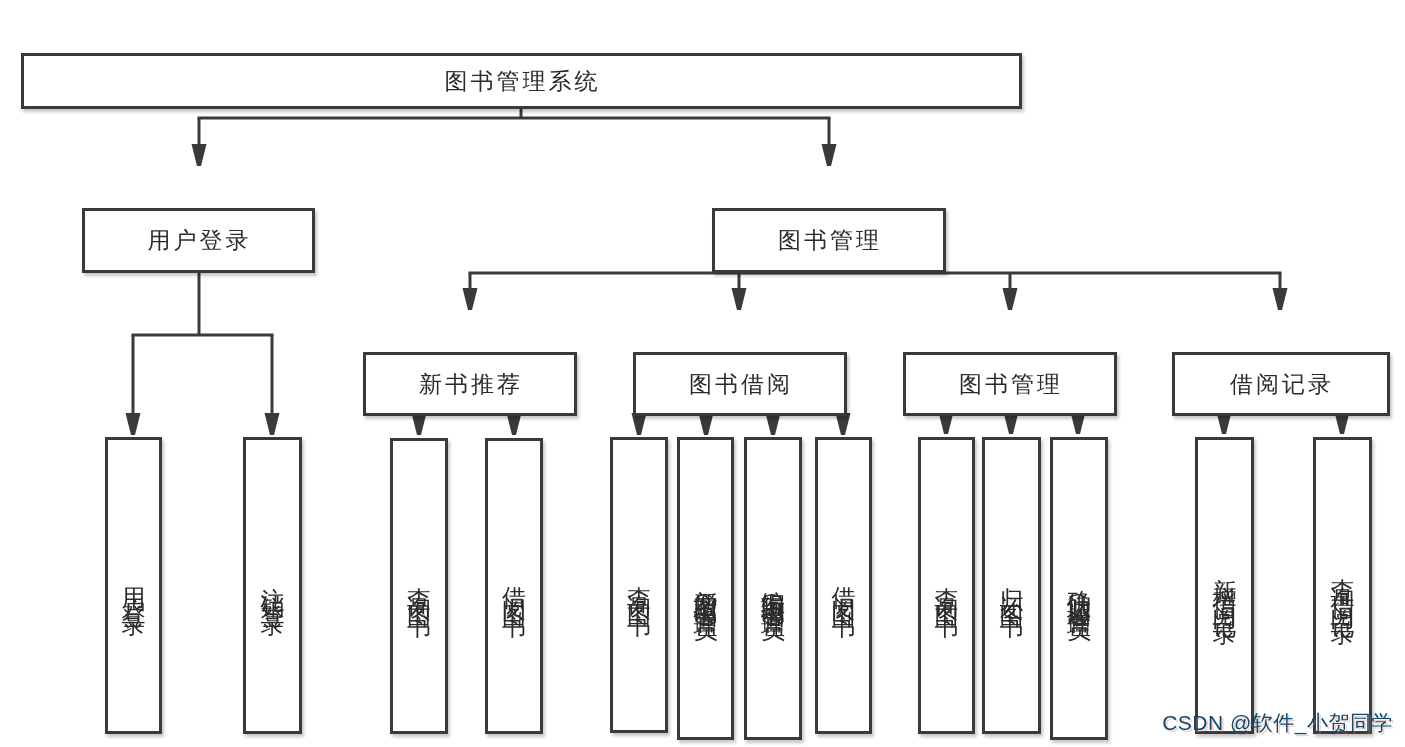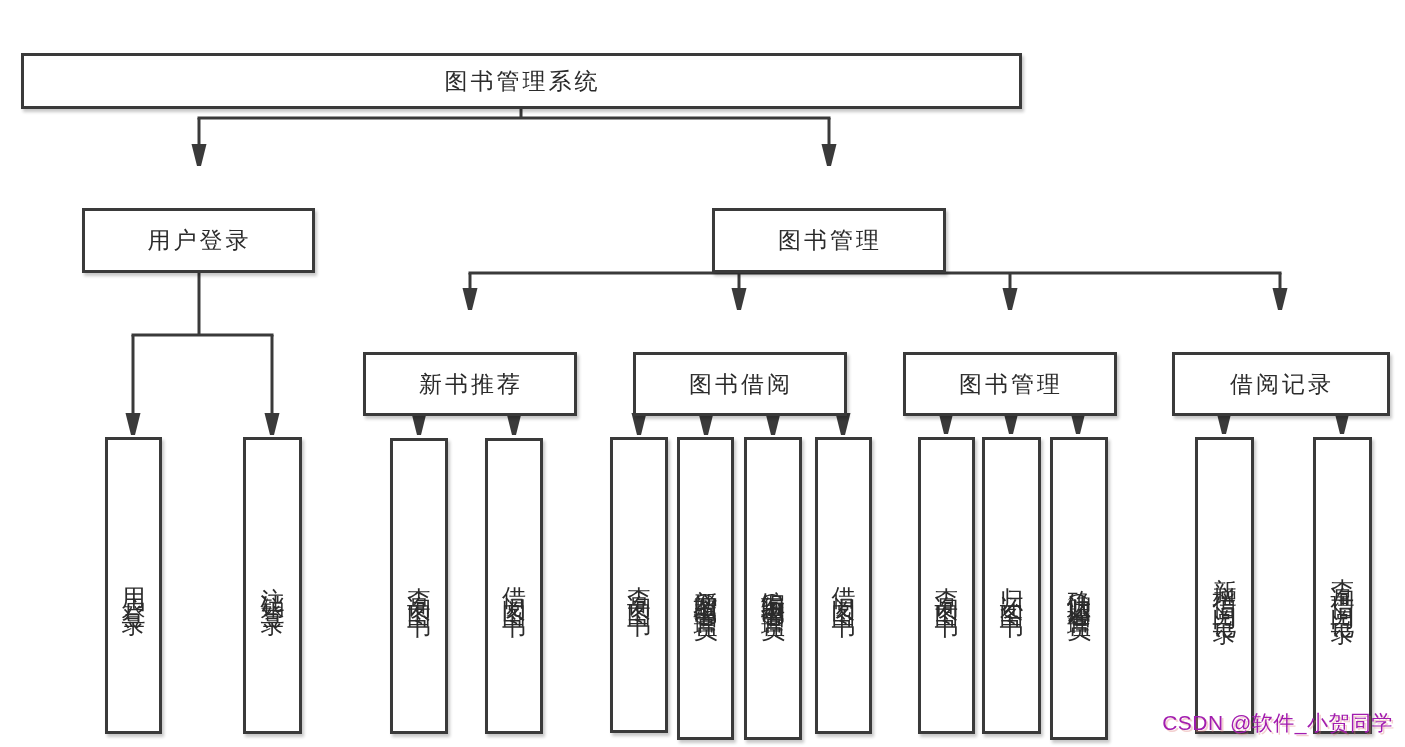--- a/index.html
+++ b/index.html
@@ -17,21 +17,21 @@
   }
   .node.h{font-size:23px;letter-spacing:3px;white-space:nowrap;margin-top:40px;}
   .node.h .lbl{transform:translateX(1px);}
   .node.v .lbl{
     writing-mode:vertical-rl;text-orientation:mixed;
     font-size:24px;line-height:1;letter-spacing:9px;
   }
   .node.v.long .lbl{letter-spacing:4px;}
   .watermark{
     position:absolute;right:12px;top:709px;
-    font-size:21px;letter-spacing:0.5px;color:#a21caf;
+    font-size:21px;letter-spacing:0.5px;color:#0c4a6e;
     text-shadow:2px 2px 0 rgba(222,120,120,0.35);
     white-space:nowrap;
   }
 </style>
 </head>
 <body>
 
 <div class="canvas">
   <svg class="connector-layer" width="1405" height="747" viewBox="0 0 1405 747" xmlns="http://www.w3.org/2000/svg">
       <line x1="521" y1="69" x2="521" y2="118" stroke="#3a3a3a" stroke-width="3"></line>

